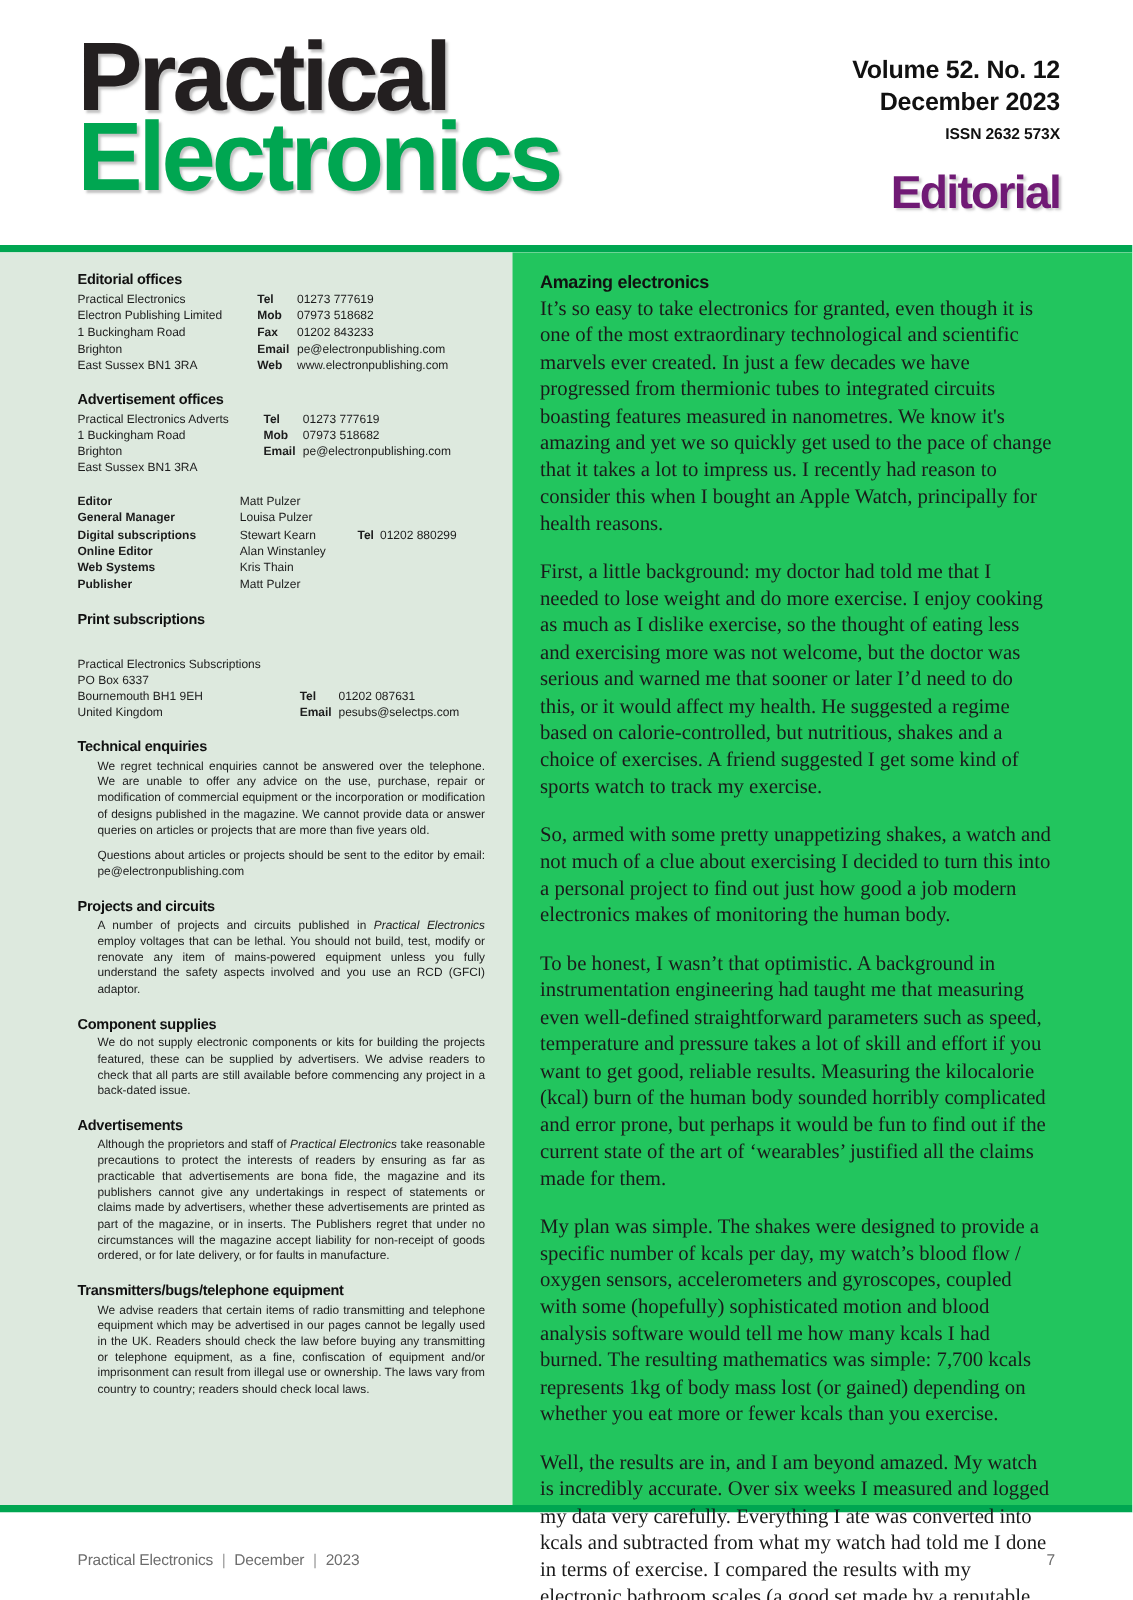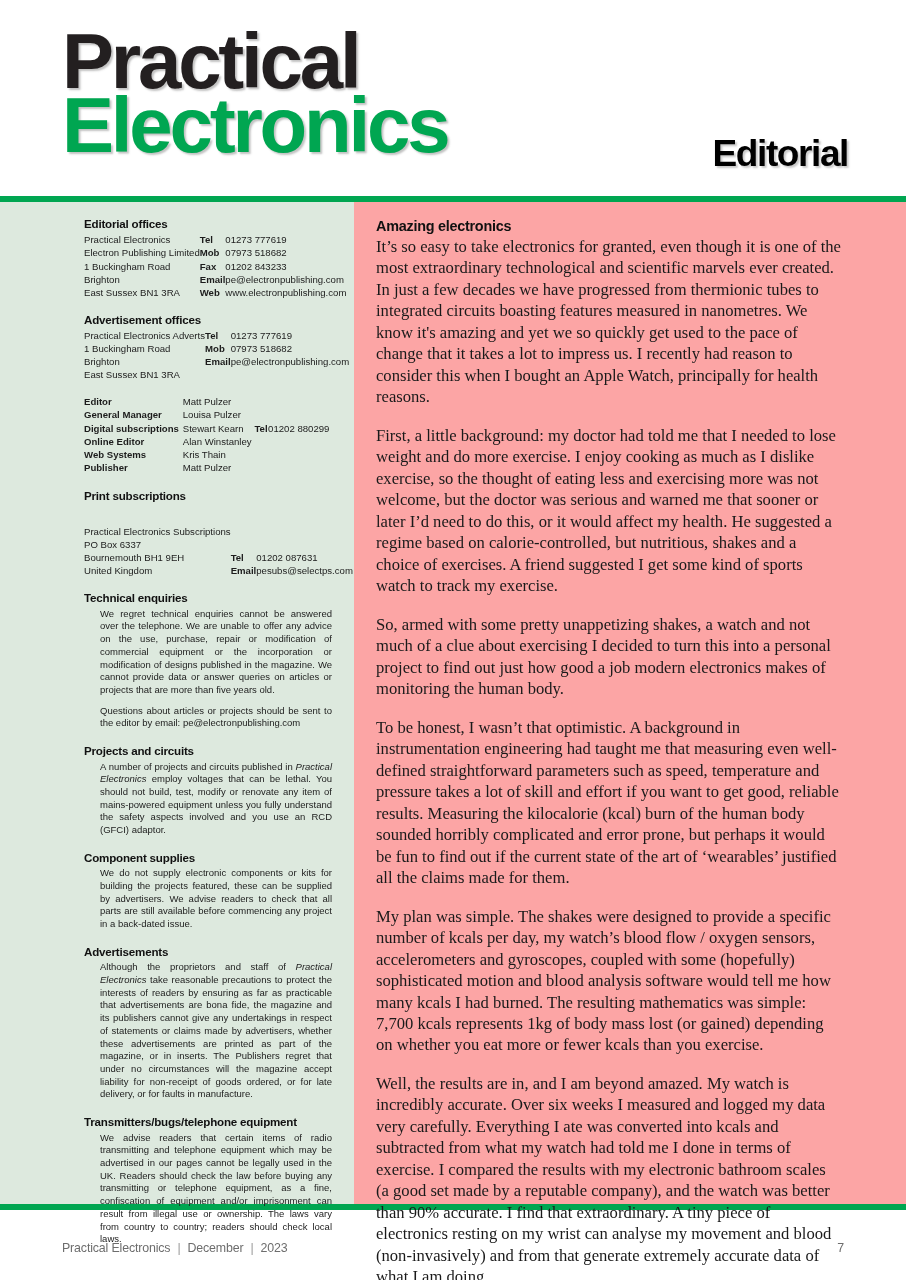--- a/index.html
+++ b/index.html
@@ -66,50 +66,50 @@
     color: #111111;
     margin-top: 5px;
     letter-spacing: -0.1px;
   }
   .section-title {
     position: absolute;
     right: 58px;
     top: 133px;
     font-size: 37px;
     font-weight: bold;
-    color: #000000;
+    color: #701a75;
     letter-spacing: -1.4px;
     text-shadow: 2px 2px 2px rgba(120,120,120,0.4);
   }
 
   .rule-green {
     height: 6px;
     background: #00a651;
     width: 100%;
   }
 
   
   .content {
     position: relative;
     height: 1002px;
     display: flex;
     background: #f2f2f2;
   }
   .sidebar {
-    width: 354px;
+    width: 410px;
     background: #dde9de;
     box-sizing: border-box;
-    padding: 14px 22px 10px 84px;
+    padding: 14px 22px 10px 62px;
     font-size: 9.6px;
     line-height: 1.33;
     color: #1c1c1c;
   }
   .main-col {
     flex: 1;
-    background: #fca5a5;
+    background: #22c55e;
     box-sizing: border-box;
     padding: 16px 64px 0 22px;
     font-family: "Liberation Serif", serif;
     color: #1a1a1a;
   }
 
   
   .sb-h {
     font-size: 11.6px;
     font-weight: bold;
@@ -201,20 +201,25 @@
 </head>
 <body>
 
 <div class="page">
 
   <div class="masthead">
     <div class="logo-block">
       <span class="logo-line1">Practical</span>
       <span class="logo-line2">Electronics</span>
     </div>
+    <div class="issue-block">
+      <div class="issue-vol">Volume 52. No. 12</div>
+      <div class="issue-date">December 2023</div>
+      <div class="issue-issn">ISSN 2632 573X</div>
+    </div>
     <div class="section-title">Editorial</div>
   </div>
 
   <div class="rule-green"></div>
 
   <div class="content">
 
     <div class="sidebar">
 
       <div class="sb-h">Editorial offices</div>

